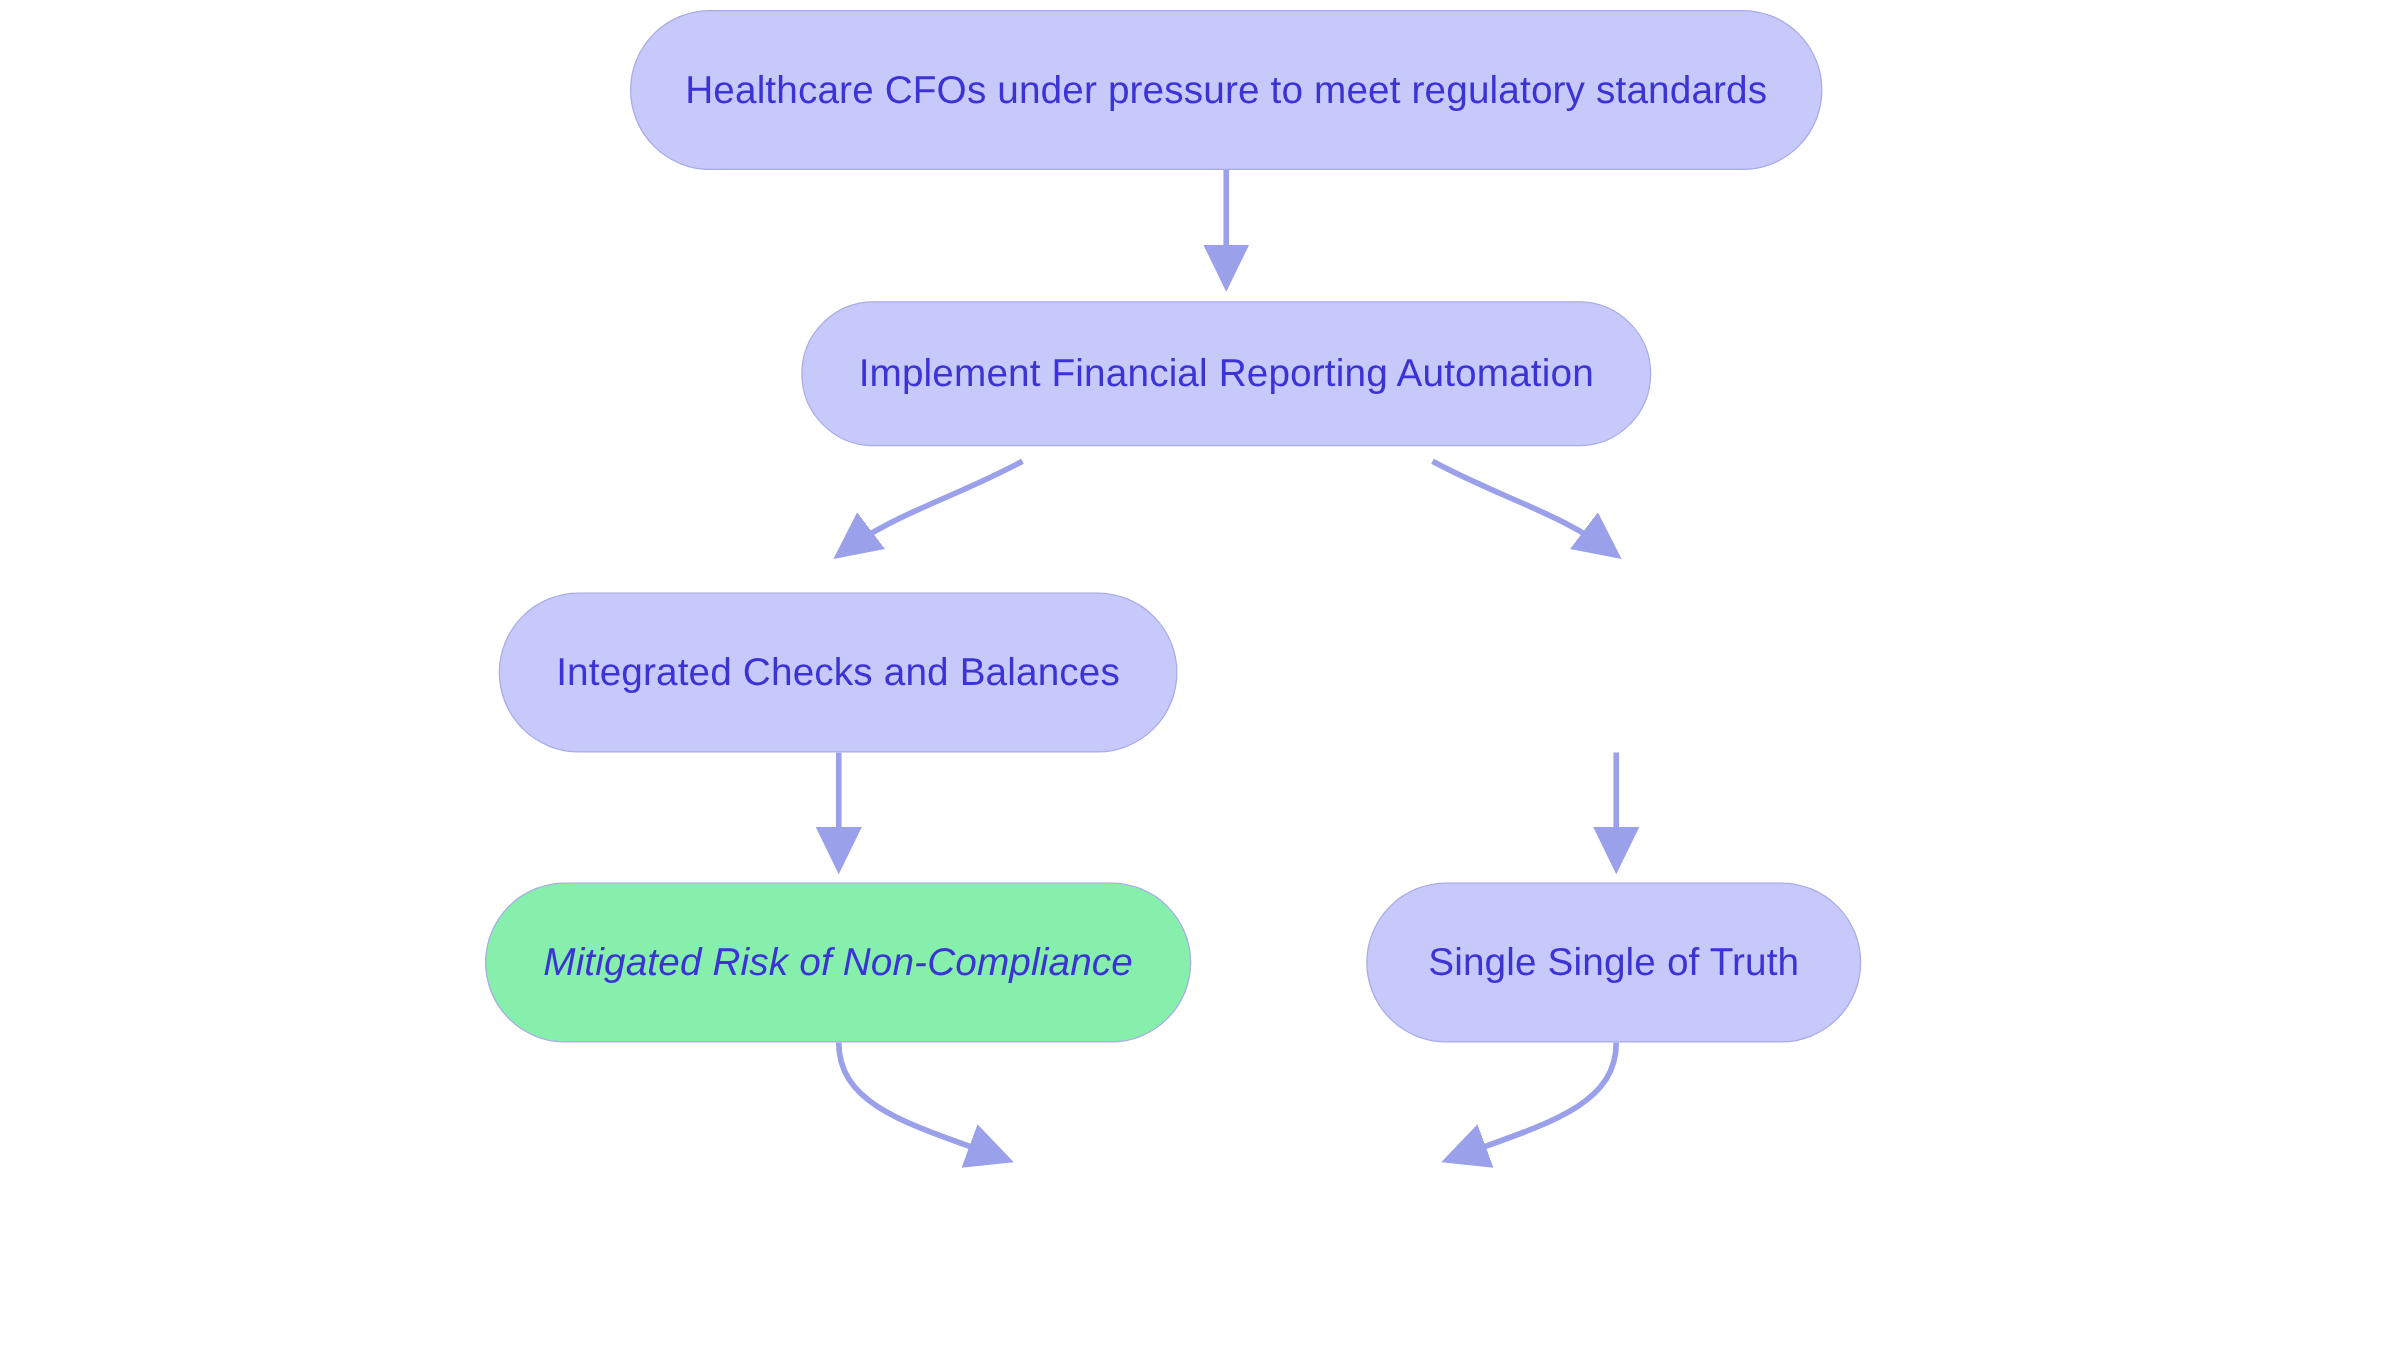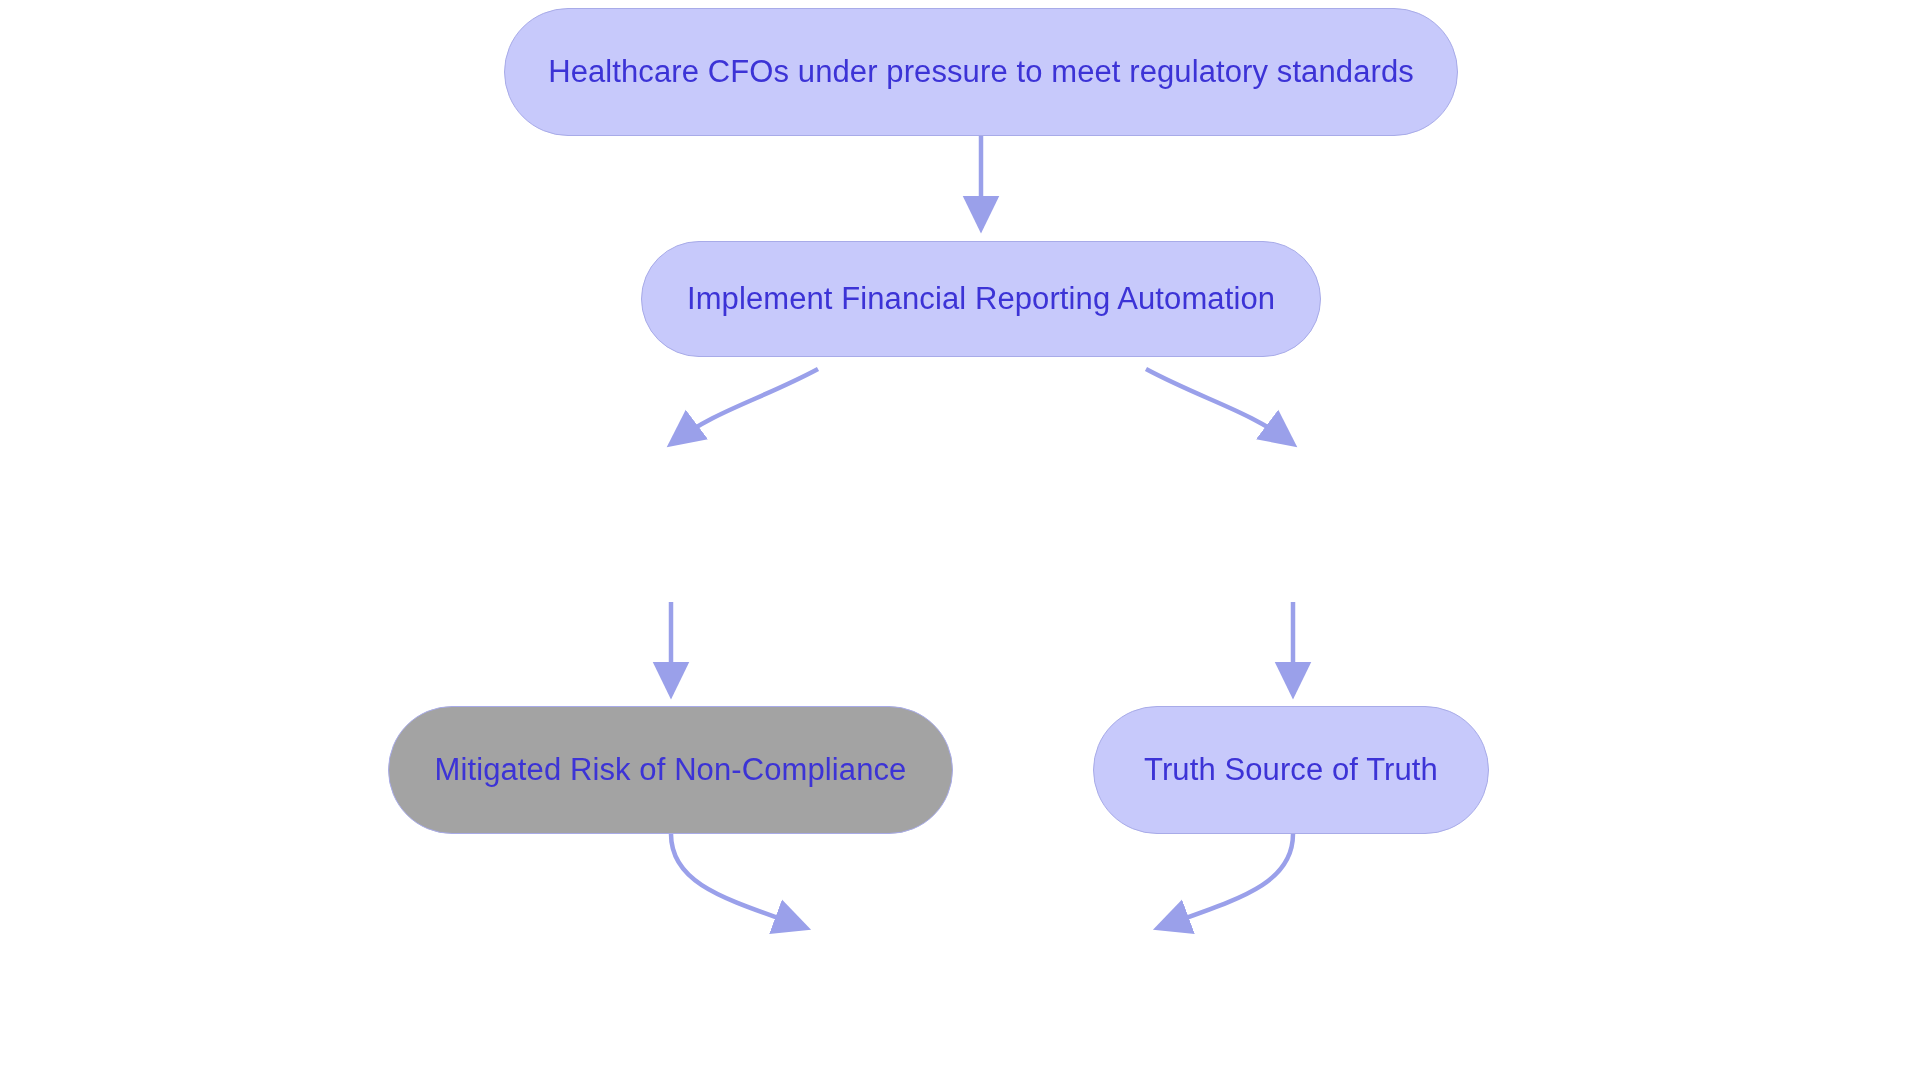--- a/index.html
+++ b/index.html
@@ -78,24 +78,27 @@
   </svg>
 
   <div class="node" id="node-n1" style="left: 504px; top: 8px; width: 954px; height: 128px; font-size: 31px; background: rgb(199, 201, 251); border-color: rgb(168, 171, 232); color: rgb(60, 51, 214);">
     <span class="node-label">Healthcare CFOs under pressure to meet regulatory standards</span>
   </div>
 
   <div class="node" id="node-n2" style="left: 641px; top: 241px; width: 680px; height: 116px; font-size: 31px; background: rgb(199, 201, 251); border-color: rgb(168, 171, 232); color: rgb(60, 51, 214);">
     <span class="node-label">Implement Financial Reporting Automation</span>
   </div>
 
+  <div class="node" id="node-n3" style="left: 399px; top: 474px; width: 543px; height: 128px; font-size: 31px; background: rgb(199, 201, 251); border-color: rgb(168, 171, 232); color: rgb(60, 51, 214);">
+    <span class="node-label">Integrated Checks and Balances</span>
+  </div>
 
 
-  <div class="node" id="node-n5" style="left: 388px; top: 706px; width: 565px; height: 128px; font-size: 31px; background: #a3a3a3; border-color: rgb(168, 171, 232); color: rgb(60, 51, 214);">
+  <div class="node" id="node-n5" style="left: 388px; top: 706px; width: 565px; height: 128px; font-size: 31px; background: #86efac; border-color: rgb(168, 171, 232); color: rgb(60, 51, 214); font-style: italic;">
     <span class="node-label">Mitigated Risk of Non-Compliance</span>
   </div>
 
   <div class="node" id="node-n6" style="left: 1093px; top: 706px; width: 396px; height: 128px; font-size: 31px; background: rgb(199, 201, 251); border-color: rgb(168, 171, 232); color: rgb(60, 51, 214);">
-    <span class="node-label">Truth Source of Truth</span>
+    <span class="node-label">Single Single of Truth</span>
   </div>
 
 
 </div>
 
 </body></html>

